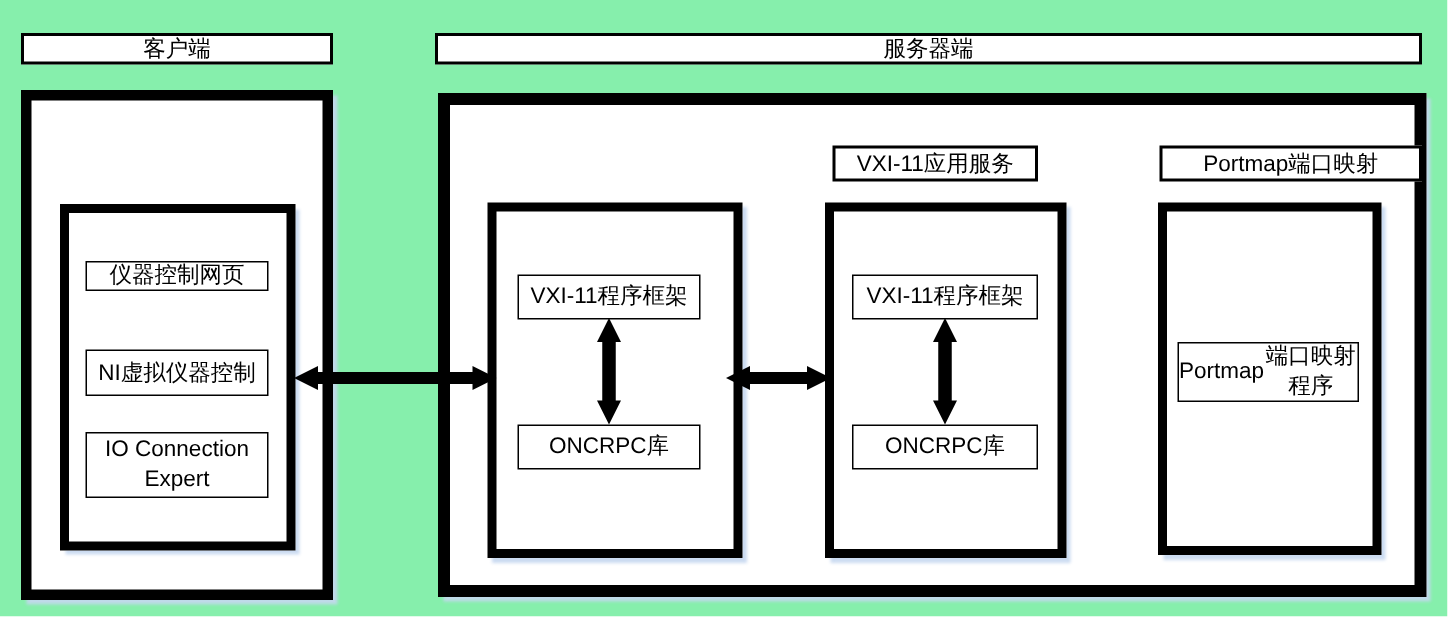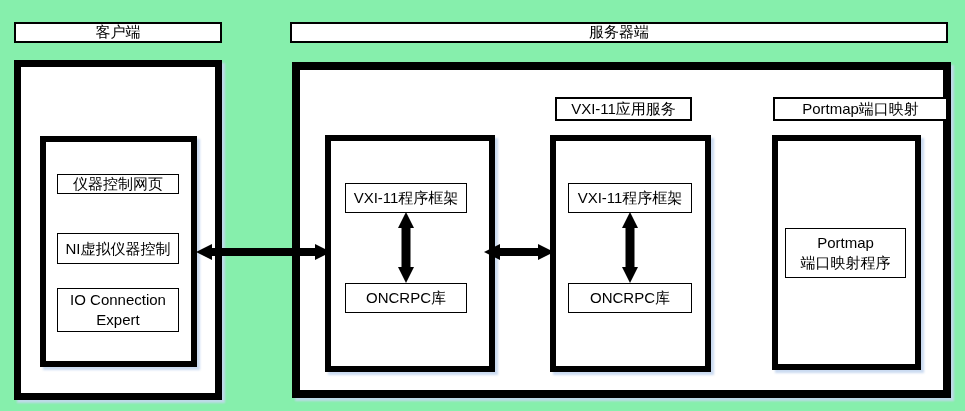--- a/index.html
+++ b/index.html
@@ -67,21 +67,21 @@
   .sl0 { left: 332px; top: 97px; width: 146px; height: 24px; }
   .sl1 { left: 555px; top: 97px; width: 137px; height: 24px; }
   .sl2 { left: 773px; top: 97px; width: 175px; height: 24px; }
   .sb0 { left: 325px; top: 135px; width: 170px; height: 237px; }
   .sb1 { left: 550px; top: 135px; width: 161px; height: 237px; }
   .sb2 { left: 772px; top: 135px; width: 149px; height: 235px; }
   .m0top { left: 345px; top: 183px; width: 122px; height: 30px; }
   .m0bot { left: 345px; top: 283px; width: 122px; height: 30px; }
   .m1top { left: 568px; top: 183px; width: 124px; height: 30px; }
   .m1bot { left: 568px; top: 283px; width: 124px; height: 30px; }
-  .m2box { left: 785px; top: 228px; width: 121px; height: 50px; flex-direction: column; }
+  .m2box { left: 785px; top: 228px; width: 121px; height: 40px; flex-direction: row; }
 </style>
 </head>
 <body>
 
 <div class="canvas">
 
   <div class="abs center label-box client-header">客户端</div>
   <div class="abs center label-box server-header">服务器端</div>
 
   <div class="abs outer-box client-outer"></div>

